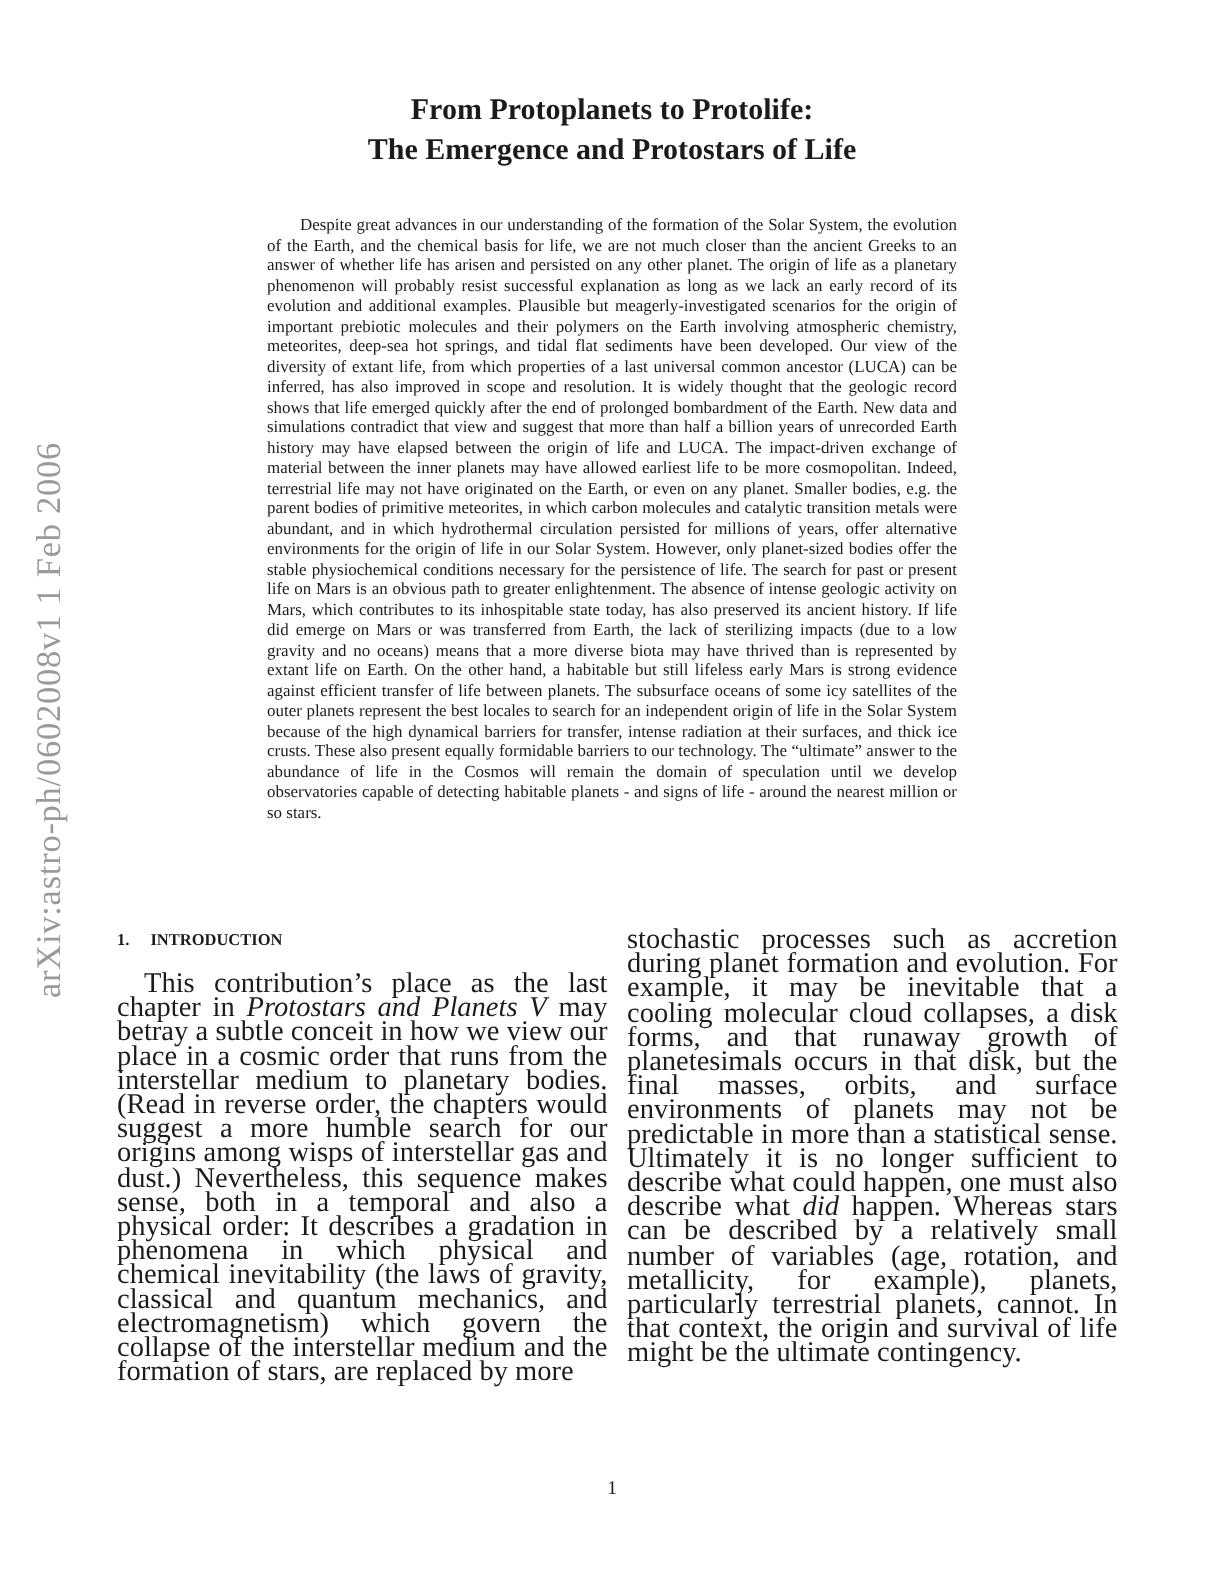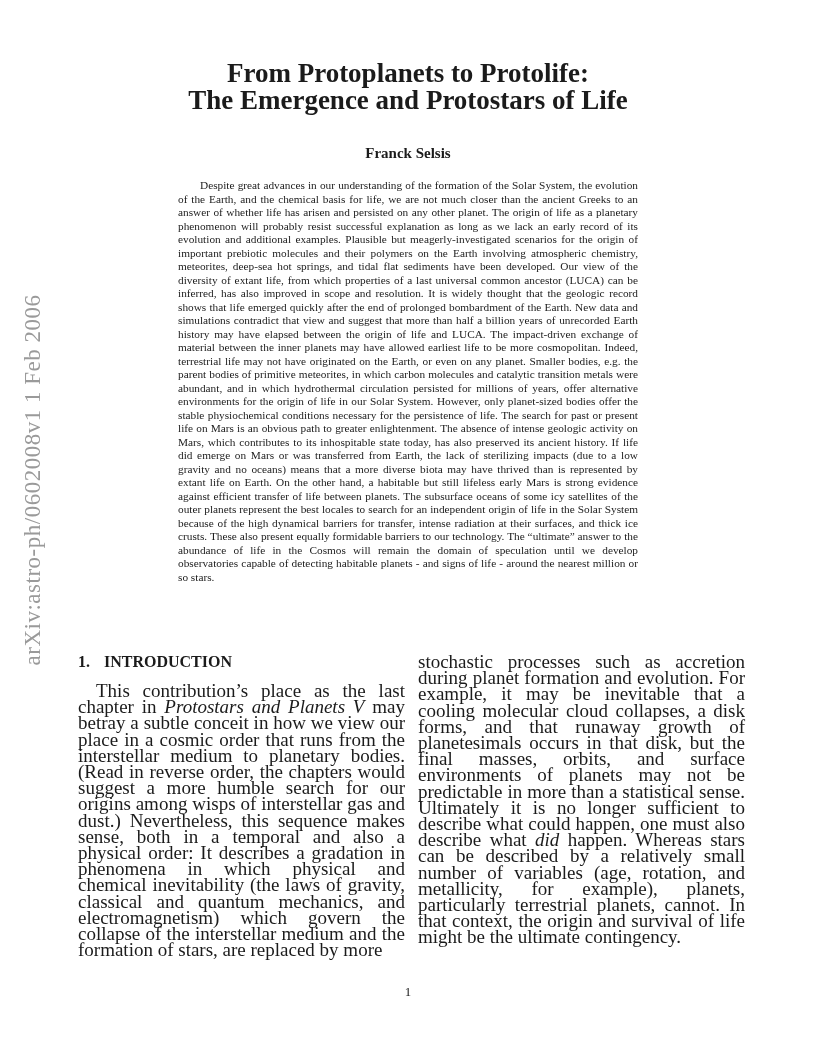--- a/index.html
+++ b/index.html
@@ -20,21 +20,21 @@
     top: 480px;
     transform: translate(-50%, -50%) rotate(-90deg);
     white-space: nowrap;
     color: #9a9a9a;
     font-size: 23px;
     letter-spacing: 0.5px;
   }
   .title {
     margin: 60px 0 0;
     text-align: center;
-    font-size: 27px;
+    font-size: 20px;
     font-weight: bold;
     line-height: 27px;
   }
   .title-line { display: block; }
   .author-block { text-align: center; }
   .author-block.first { margin-top: 30px; }
   .author-block.second { margin-top: 23px; }
   .author-name { font-size: 15px; font-weight: bold; line-height: 18px; }
   .author-affiliation { font-size: 12.5px; line-height: 15px; }
   .abstract {
@@ -48,21 +48,21 @@
   .columns {
     display: flex;
     gap: 13px;
     margin: 70px 0 0 78px;
     width: 667px;
     align-items: flex-start;
   }
   .col { width: 327px; }
   .section-heading {
     margin: 0 0 13px;
-    font-size: 16px;
+    font-size: 11px;
     font-weight: bold;
     line-height: 16px;
   }
   .section-number { margin-right: 14px; }
   .body-par {
     margin: 0;
     font-size: 19px;
     line-height: 16.2px;
     text-align: justify;
   }
@@ -85,21 +85,20 @@
 
   <h1 class="title">
       <span class="title-line">From Protoplanets to Protolife:</span>
       <span class="title-line">The Emergence and Protostars of Life</span>
     </h1>
 
   <div class="author-block first">
   </div>
 
   <div class="author-block second">
-    <div class="author-name">Franck Selsis</div>
   </div>
 
   <p class="abstract">Despite great advances in our understanding of the formation of the Solar System, the evolution of the Earth, and the chemical basis for life, we are not much closer than the ancient Greeks to an answer of whether life has arisen and persisted on any other planet. The origin of life as a planetary phenomenon will probably resist successful explanation as long as we lack an early record of its evolution and additional examples. Plausible but meagerly-investigated scenarios for the origin of important prebiotic molecules and their polymers on the Earth involving atmospheric chemistry, meteorites, deep-sea hot springs, and tidal flat sediments have been developed. Our view of the diversity of extant life, from which properties of a last universal common ancestor (LUCA) can be inferred, has also improved in scope and resolution. It is widely thought that the geologic record shows that life emerged quickly after the end of prolonged bombardment of the Earth. New data and simulations contradict that view and suggest that more than half a billion years of unrecorded Earth history may have elapsed between the origin of life and LUCA. The impact-driven exchange of material between the inner planets may have allowed earliest life to be more cosmopolitan. Indeed, terrestrial life may not have originated on the Earth, or even on any planet. Smaller bodies, e.g. the parent bodies of primitive meteorites, in which carbon molecules and catalytic transition metals were abundant, and in which hydrothermal circulation persisted for millions of years, offer alternative environments for the origin of life in our Solar System. However, only planet-sized bodies offer the stable physiochemical conditions necessary for the persistence of life. The search for past or present life on Mars is an obvious path to greater enlightenment. The absence of intense geologic activity on Mars, which contributes to its inhospitable state today, has also preserved its ancient history. If life did emerge on Mars or was transferred from Earth, the lack of sterilizing impacts (due to a low gravity and no oceans) means that a more diverse biota may have thrived than is represented by extant life on Earth. On the other hand, a habitable but still lifeless early Mars is strong evidence against efficient transfer of life between planets. The subsurface oceans of some icy satellites of the outer planets represent the best locales to search for an independent origin of life in the Solar System because of the high dynamical barriers for transfer, intense radiation at their surfaces, and thick ice crusts. These also present equally formidable barriers to our technology. The “ultimate” answer to the abundance of life in the Cosmos will remain the domain of speculation until we develop observatories capable of detecting habitable planets - and signs of life - around the nearest million or so stars.</p>
 
   <div class="columns">
     <div class="col">
       <h2 class="section-heading"><span class="section-number">1.</span><span>INTRODUCTION</span></h2>
       <p class="body-par indent"><span>This contribution’s place as the last chapter in </span><i>Protostars and Planets V</i><span> may betray a subtle conceit in how we view our place in a cosmic order that runs from the interstellar medium to planetary bodies. (Read in reverse order, the chapters would suggest a more humble search for our origins among wisps of interstellar gas and dust.) Nevertheless, this sequence makes sense, both in a temporal and also a physical order: It describes a gradation in phenomena in which physical and chemical inevitability (the laws of gravity, classical and quantum mechanics, and electromagnetism) which govern the collapse of the interstellar medium and the formation of stars, are replaced by more</span></p>
     </div>
     <div class="col">

